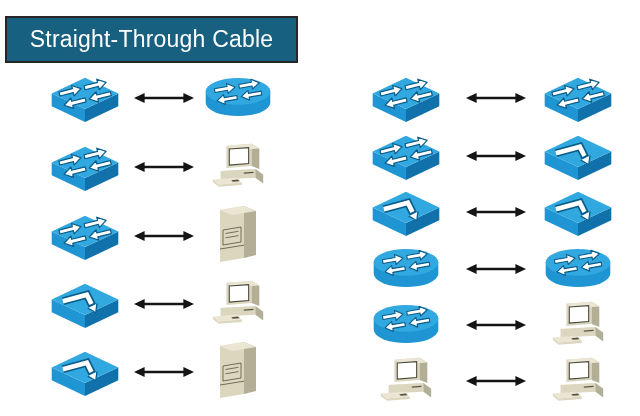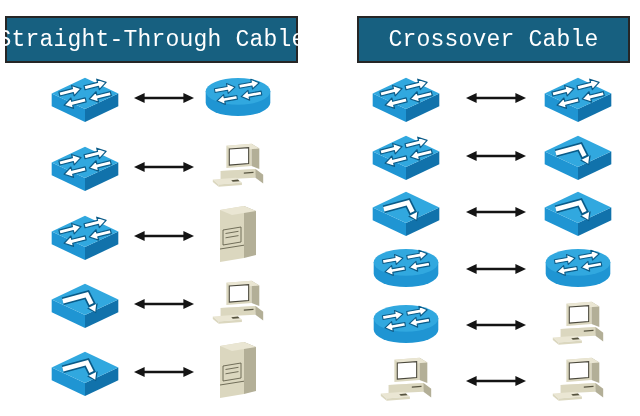--- a/index.html
+++ b/index.html
@@ -4,21 +4,21 @@
 <style>
   :root{
     --c-header-bg:#176080; --c-header-border:#262626; --c-header-text:#ffffff;
     --c-blue-top:#31A8DF; --c-blue-front:#1F95D3; --c-blue-side:#1172AB;
     --c-arrow-outline:#0A5B88;
     --c-beige-light:#EAE6D3; --c-beige-mid:#DBD7BF; --c-beige-dark:#B3AF97; --c-line:#56533F;
     --c-conn:#141414;
   }
   html,body{margin:0;padding:0;background:#fff;}
   body{font-family:"Liberation Sans",sans-serif;}
-  .stage{position:relative;width:640px;height:416px;background:#fff;overflow:hidden;font-family:Liberation Mono, monospace;}
+  .stage{position:relative;width:640px;height:416px;background:#fff;overflow:hidden;}
   .panel-header{
     position:absolute;top:16px;height:47px;box-sizing:border-box;
     background:var(--c-header-bg);border:2px solid var(--c-header-border);
     color:var(--c-header-text);display:flex;align-items:center;justify-content:center;
     font-size:23px;letter-spacing:.2px;white-space:nowrap;
   }
   .hdr-left{left:5px;width:293px;}
   .hdr-right{left:357px;width:273px;}
   .dev,.conn{position:absolute;transform:translate(-50%,-50%);overflow:visible;}
   
@@ -40,21 +40,20 @@
   .conn-line{stroke:var(--c-conn);stroke-width:2.4;}
   .defs-holder{position:absolute;width:0;height:0;overflow:hidden;}
 </style>
 </head>
 <body>
 
 <div class="stage">
 
   <div class="panel-header hdr-left">Straight-Through Cable</div>
 
-  <div class="panel-header hdr-right">Crossover Cable</div>
 
   <div id="rows-root">
       <svg viewBox="0 0 80 62" class="dev" style="width: 74px; height: 58px; left: 85px; top: 98px;">
         <use href="#sym-switch" xlink:href="#sym-switch"></use>
       </svg>
       <svg viewBox="0 0 64 16" class="conn" style="width: 62px; height: 16px; left: 164px; top: 98px;">
         <use href="#sym-conn" xlink:href="#sym-conn"></use>
       </svg>
       <svg viewBox="0 0 80 58" class="dev" style="width: 76px; height: 56px; left: 238px; top: 98px;">
         <use href="#sym-router" xlink:href="#sym-router"></use>

